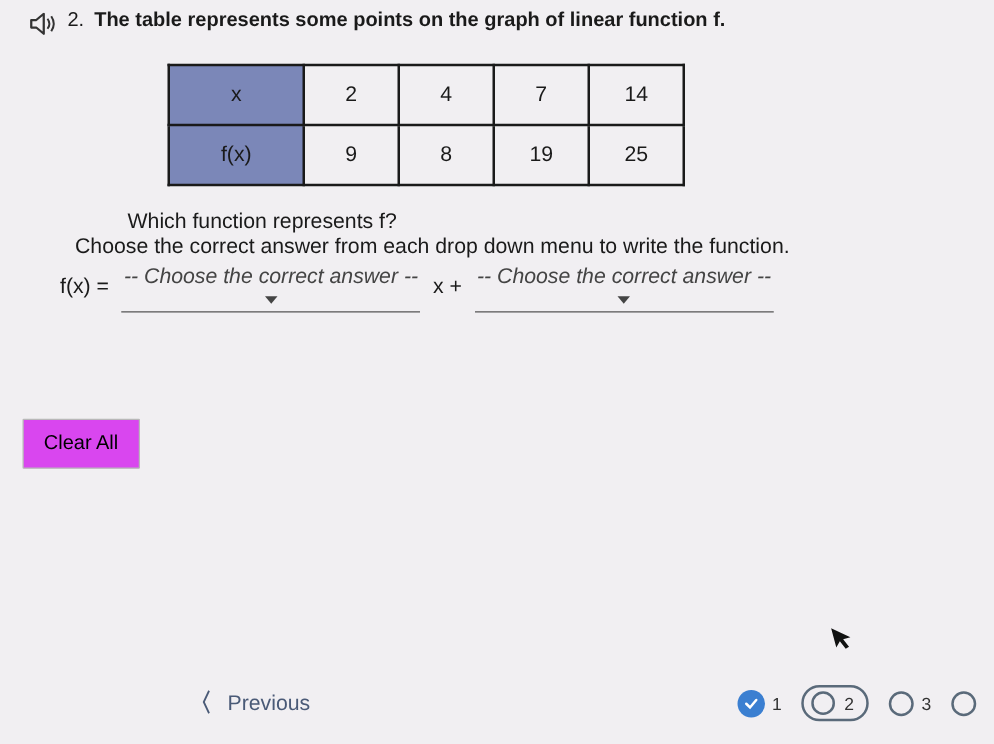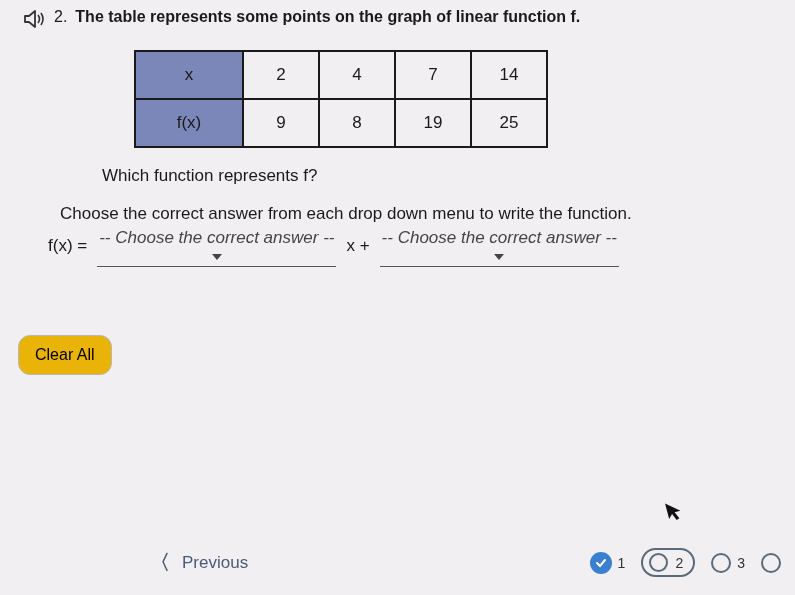--- a/index.html
+++ b/index.html
@@ -52,21 +52,20 @@
     .hcell {
       background: #7b87b8;
       width: 108px;
     }
     .dcell {
       width: 76px;
       background: #f1eff2;
     }
     .sub-prompt {
       margin-left: 78px;
-      margin-bottom: 18px;
       font-size: 17px;
     }
     .instruction {
       margin-left: 36px;
       font-size: 17px;
     }
     .equation-row {
       margin-left: 24px;
       display: flex;
       align-items: center;
@@ -89,26 +88,26 @@
       height: 0;
       border-left: 5px solid transparent;
       border-right: 5px solid transparent;
       border-top: 6px solid #444;
       display: inline-block;
     }
     .clear-all {
       position: absolute;
       left: 18px;
       top: 335px;
-      background: #eab308;
+      background: #d946ef;
       border: 1px solid #b8b8b8;
       padding: 10px 16px;
       font-size: 16px;
       cursor: pointer;
-      border-radius: 12px;
+      border-radius: 1px;
     }
     .footer {
       position: absolute;
       bottom: 18px;
       left: 0;
       right: 0;
       display: flex;
       align-items: center;
       padding: 0 14px 0 150px;
     }

